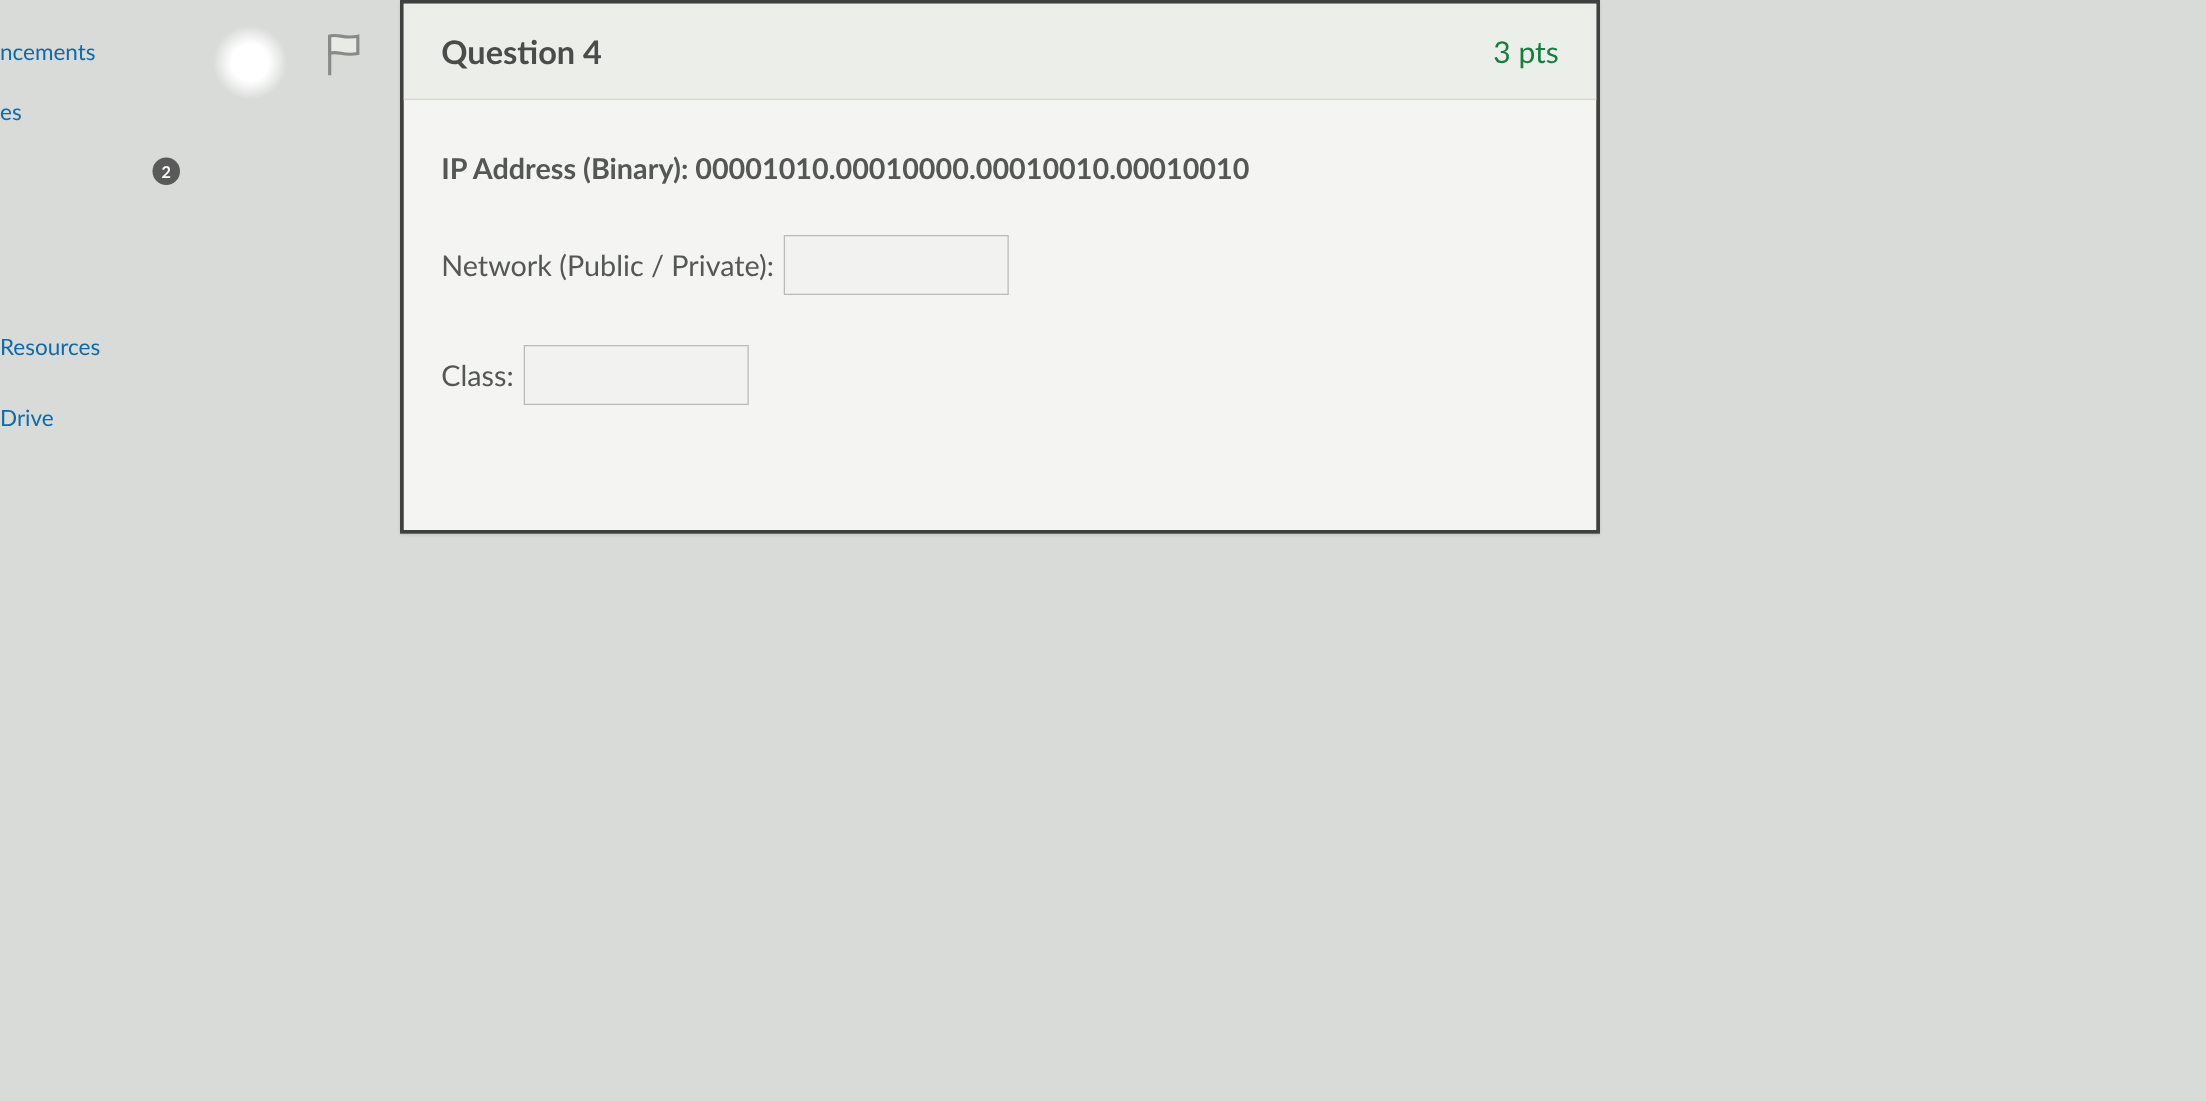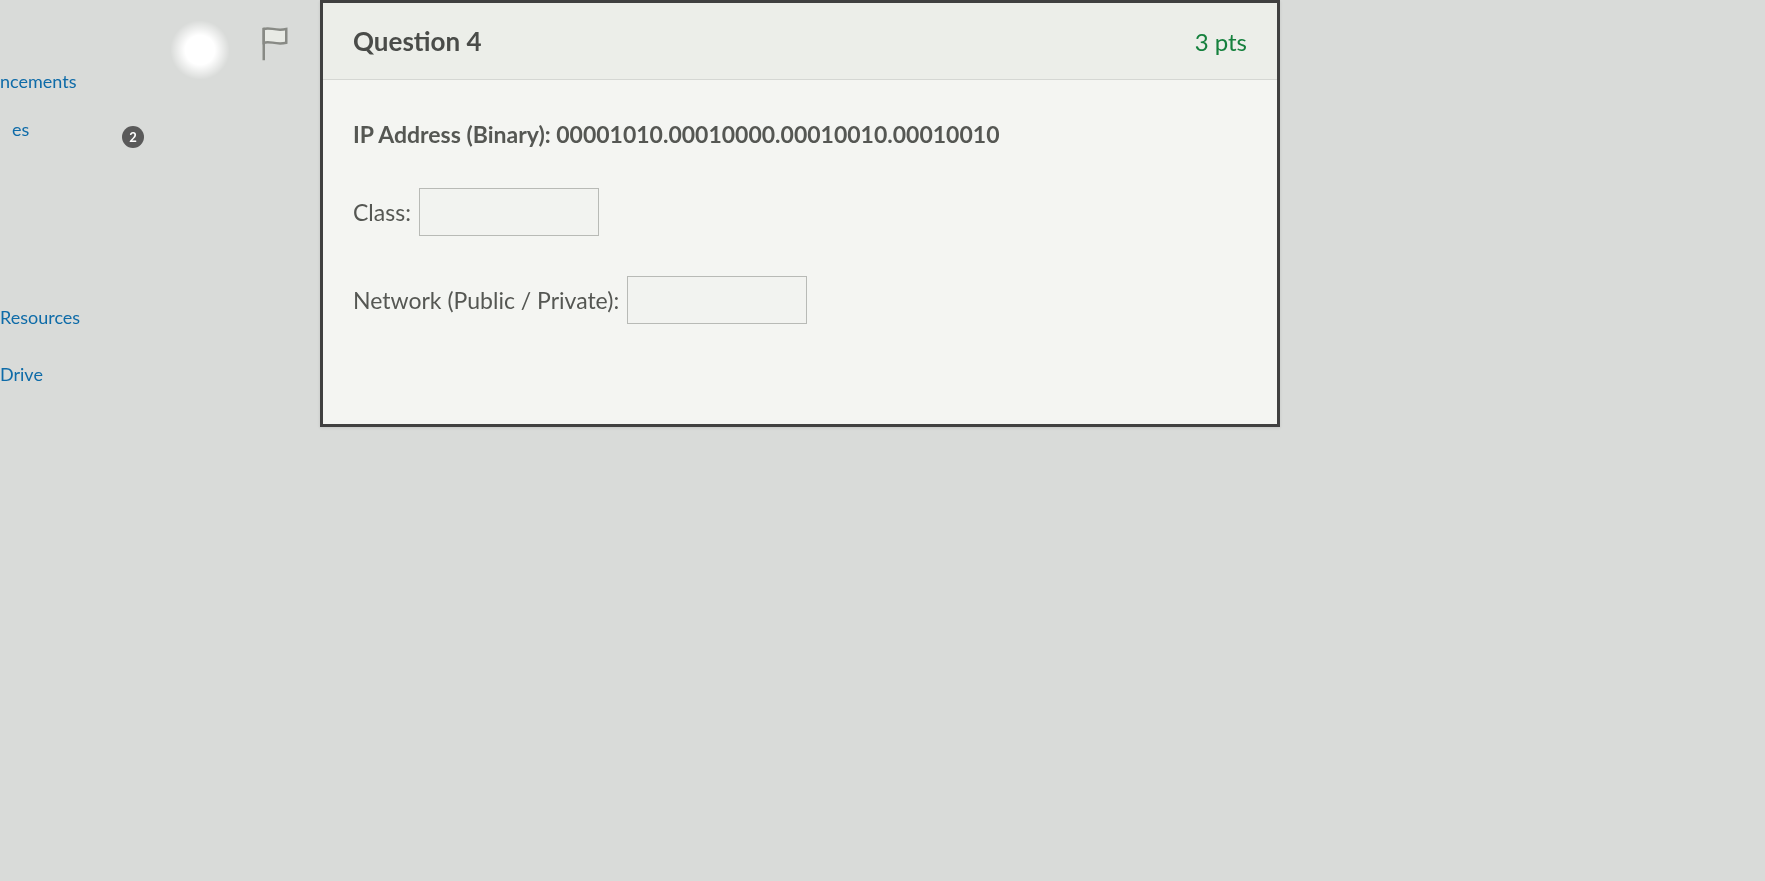--- a/index.html
+++ b/index.html
@@ -27,39 +27,38 @@
       display: flex;
       align-items: center;
       padding: 8px 0;
       color: #0e6ba8;
       font-size: 18px;
       cursor: pointer;
       position: relative;
     }
     .sidebar-item .nav-label {
       flex: 1;
-      margin-top: 40px;
     }
     .badge {
       background: #5a5a5a;
       color: #fff;
       border-radius: 50%;
       width: 22px;
       height: 22px;
       font-size: 13px;
       display: inline-flex;
       align-items: center;
       justify-content: center;
       position: absolute;
       left: 122px;
       top: 4px;
       font-weight: bold;
     }
     .nav-1 { position: absolute; top: 22px; left: 0; }
-    .nav-2 { position: absolute; top: 70px; left: 12px; text-align: right; }
+    .nav-2 { position: absolute; top: 70px; left: 0; text-align: right; }
     .nav-3 { position: absolute; top: 122px; left: 0; }
     .nav-4 { position: absolute; top: 258px; left: 0; }
     .nav-5 { position: absolute; top: 315px; left: 0; }
     .glare {
       position: absolute;
       left: 170px;
       top: 20px;
       width: 60px;
       height: 60px;
       background: radial-gradient(circle, #ffffff 0%, #ffffff 35%, rgba(255,255,255,0) 70%);
@@ -176,22 +175,22 @@
     <span class="question-points">3 pts</span>
   </div>
   <div class="question-body">
 
     <div class="field-row static-row">
       <span>IP Address (Binary): </span><span>00001010.00010000.00010010.00010010</span>
     </div>
 
 
     <div class="field-row">
-      <span class="field-label">Class:</span>
+      <span class="field-label">Network (Public / Private):</span>
       <input type="text" class="field-input small" style="">
     </div>
 
     <div class="field-row">
-      <span class="field-label">Network (Public / Private):</span>
+      <span class="field-label">Class:</span>
       <input type="text" class="field-input small" style="">
     </div>
   </div>
 </div>
 
 </body></html>

